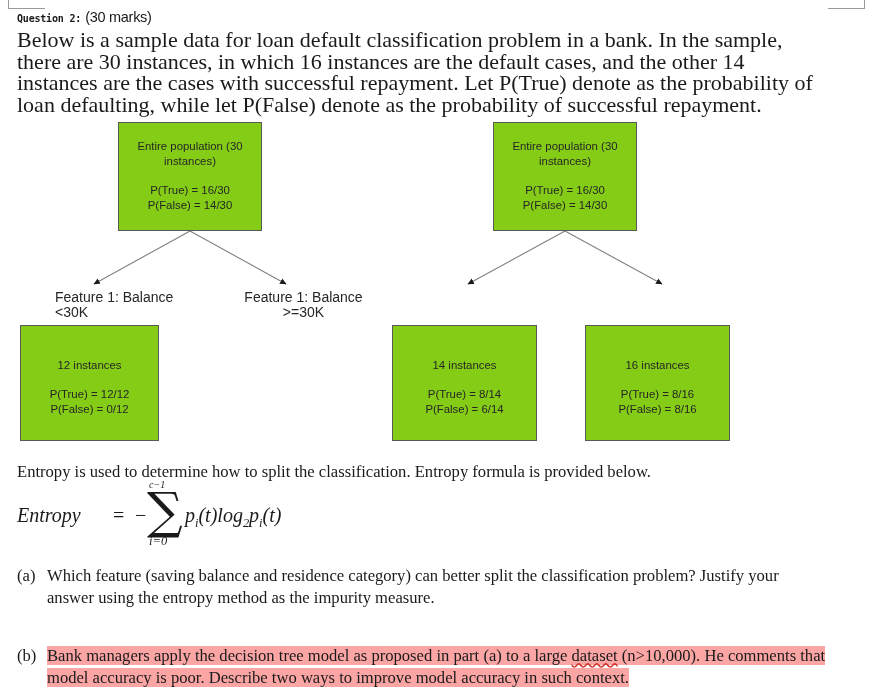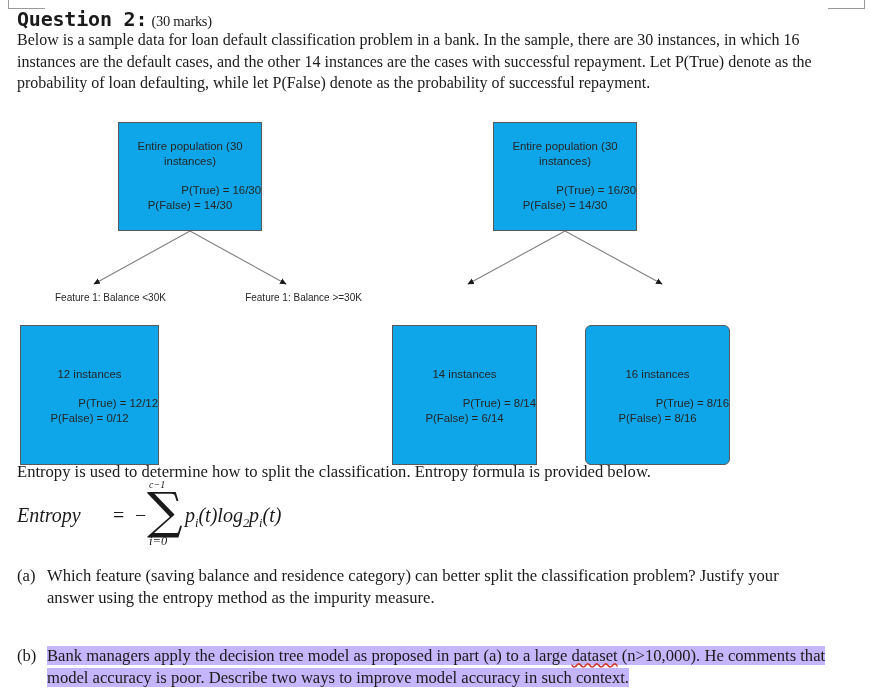--- a/index.html
+++ b/index.html
@@ -38,84 +38,83 @@
   .q-heading {
     position: absolute;
     left: 17px;
     top: 7px;
     font-size: 17px;
     white-space: nowrap;
   }
   .q-heading .q-label {
     font-family: "DejaVu Sans Mono", monospace;
     font-weight: bold;
-    font-size: 20px;
+    font-size: 10px;
     letter-spacing: -0.2px;
   }
   .q-heading .q-marks {
-    font-family: Liberation Serif, serif;
+    font-family: Liberation Sans, sans-serif;
     font-size: 14.5px;
     letter-spacing: -0.3px;
   }
 
   
   .intro {
     position: absolute;
     left: 17px;
     top: 29px;
     width: 800px;
-    font-size: 16px;
+    font-size: 22px;
     line-height: 21.5px;
     text-align: left;
   }
 
   
   .diagram {
     position: absolute;
     left: 0;
     top: 112px;
     width: 870px;
     height: 345px;
   }
   .node-box {
     position: absolute;
-    background: #0ea5e9;
+    background: #84cc16;
     border: 1.2px solid #595959;
     box-sizing: border-box;
     font-family: "Liberation Sans", sans-serif;
     font-size: 11.4px;
     color: #262626;
     text-align: center;
     line-height: 15px;
   }
   .node-box .box-title {
     display: block;
     padding: 0 12px;
   }
   .node-box .box-prob {
     display: block;
     margin-top: 14px;
-    text-align: right;
   }
   .root-box {
     width: 144px;
     height: 109px;
     padding-top: 16px;
   }
   .leaf-box {
     width: 139px;
-    height: 140px;
-    padding-top: 41px;
+    height: 116px;
+    padding-top: 32px;
   }
   .leaf-box.wide { width: 145px; }
 
   .feat-label {
     position: absolute;
     font-family: "Liberation Sans", sans-serif;
-    font-size: 10px;
+    font-size: 14px;
     color: #262626;
     line-height: 15px;
     text-align: left;
     width: 135px;
   }
 
   .edges {
     position: absolute;
     left: 0; top: 0;
     width: 870px; height: 345px;
@@ -203,21 +202,21 @@
     top: 0;
     width: 30px;
   }
   .part .part-body {
     margin-left: 30px;
     display: block;
   }
   #part-a { left: 17px; top: 565px; width: 800px; }
   #part-b { left: 17px; top: 645px; width: 810px; }
   .highlight {
-    background: #c4b5fd;
+    background: #fca5a5;
     box-decoration-break: clone;
     -webkit-box-decoration-break: clone;
   }
   .squiggle {
     text-decoration: underline wavy #d0342c;
     text-decoration-skip-ink: none;
   }
 </style>
 </head>
 <body>
@@ -270,21 +269,21 @@
     <span>P(False) = 14/30</span>
   </div>
 
 
   <div class="node-box leaf-box wide" style="left:392px; top:213px;">
     <span class="box-title">14 instances</span>
     <span class="box-prob">P(True) = 8/14</span>
     <span>P(False) = 6/14</span>
   </div>
 
-  <div class="node-box leaf-box wide" style="left:585px; top:213px;border-radius:6px;">
+  <div class="node-box leaf-box wide" style="left:585px; top:213px;">
     <span class="box-title">16 instances</span>
     <span class="box-prob">P(True) = 8/16</span>
     <span>P(False) = 8/16</span>
   </div>
 </div>
 
 <div class="entropy-text">Entropy is used to determine how to split the classification. Entropy formula is provided below.</div>
 
 <div class="formula">
   <span class="fx-name">Entropy</span>

